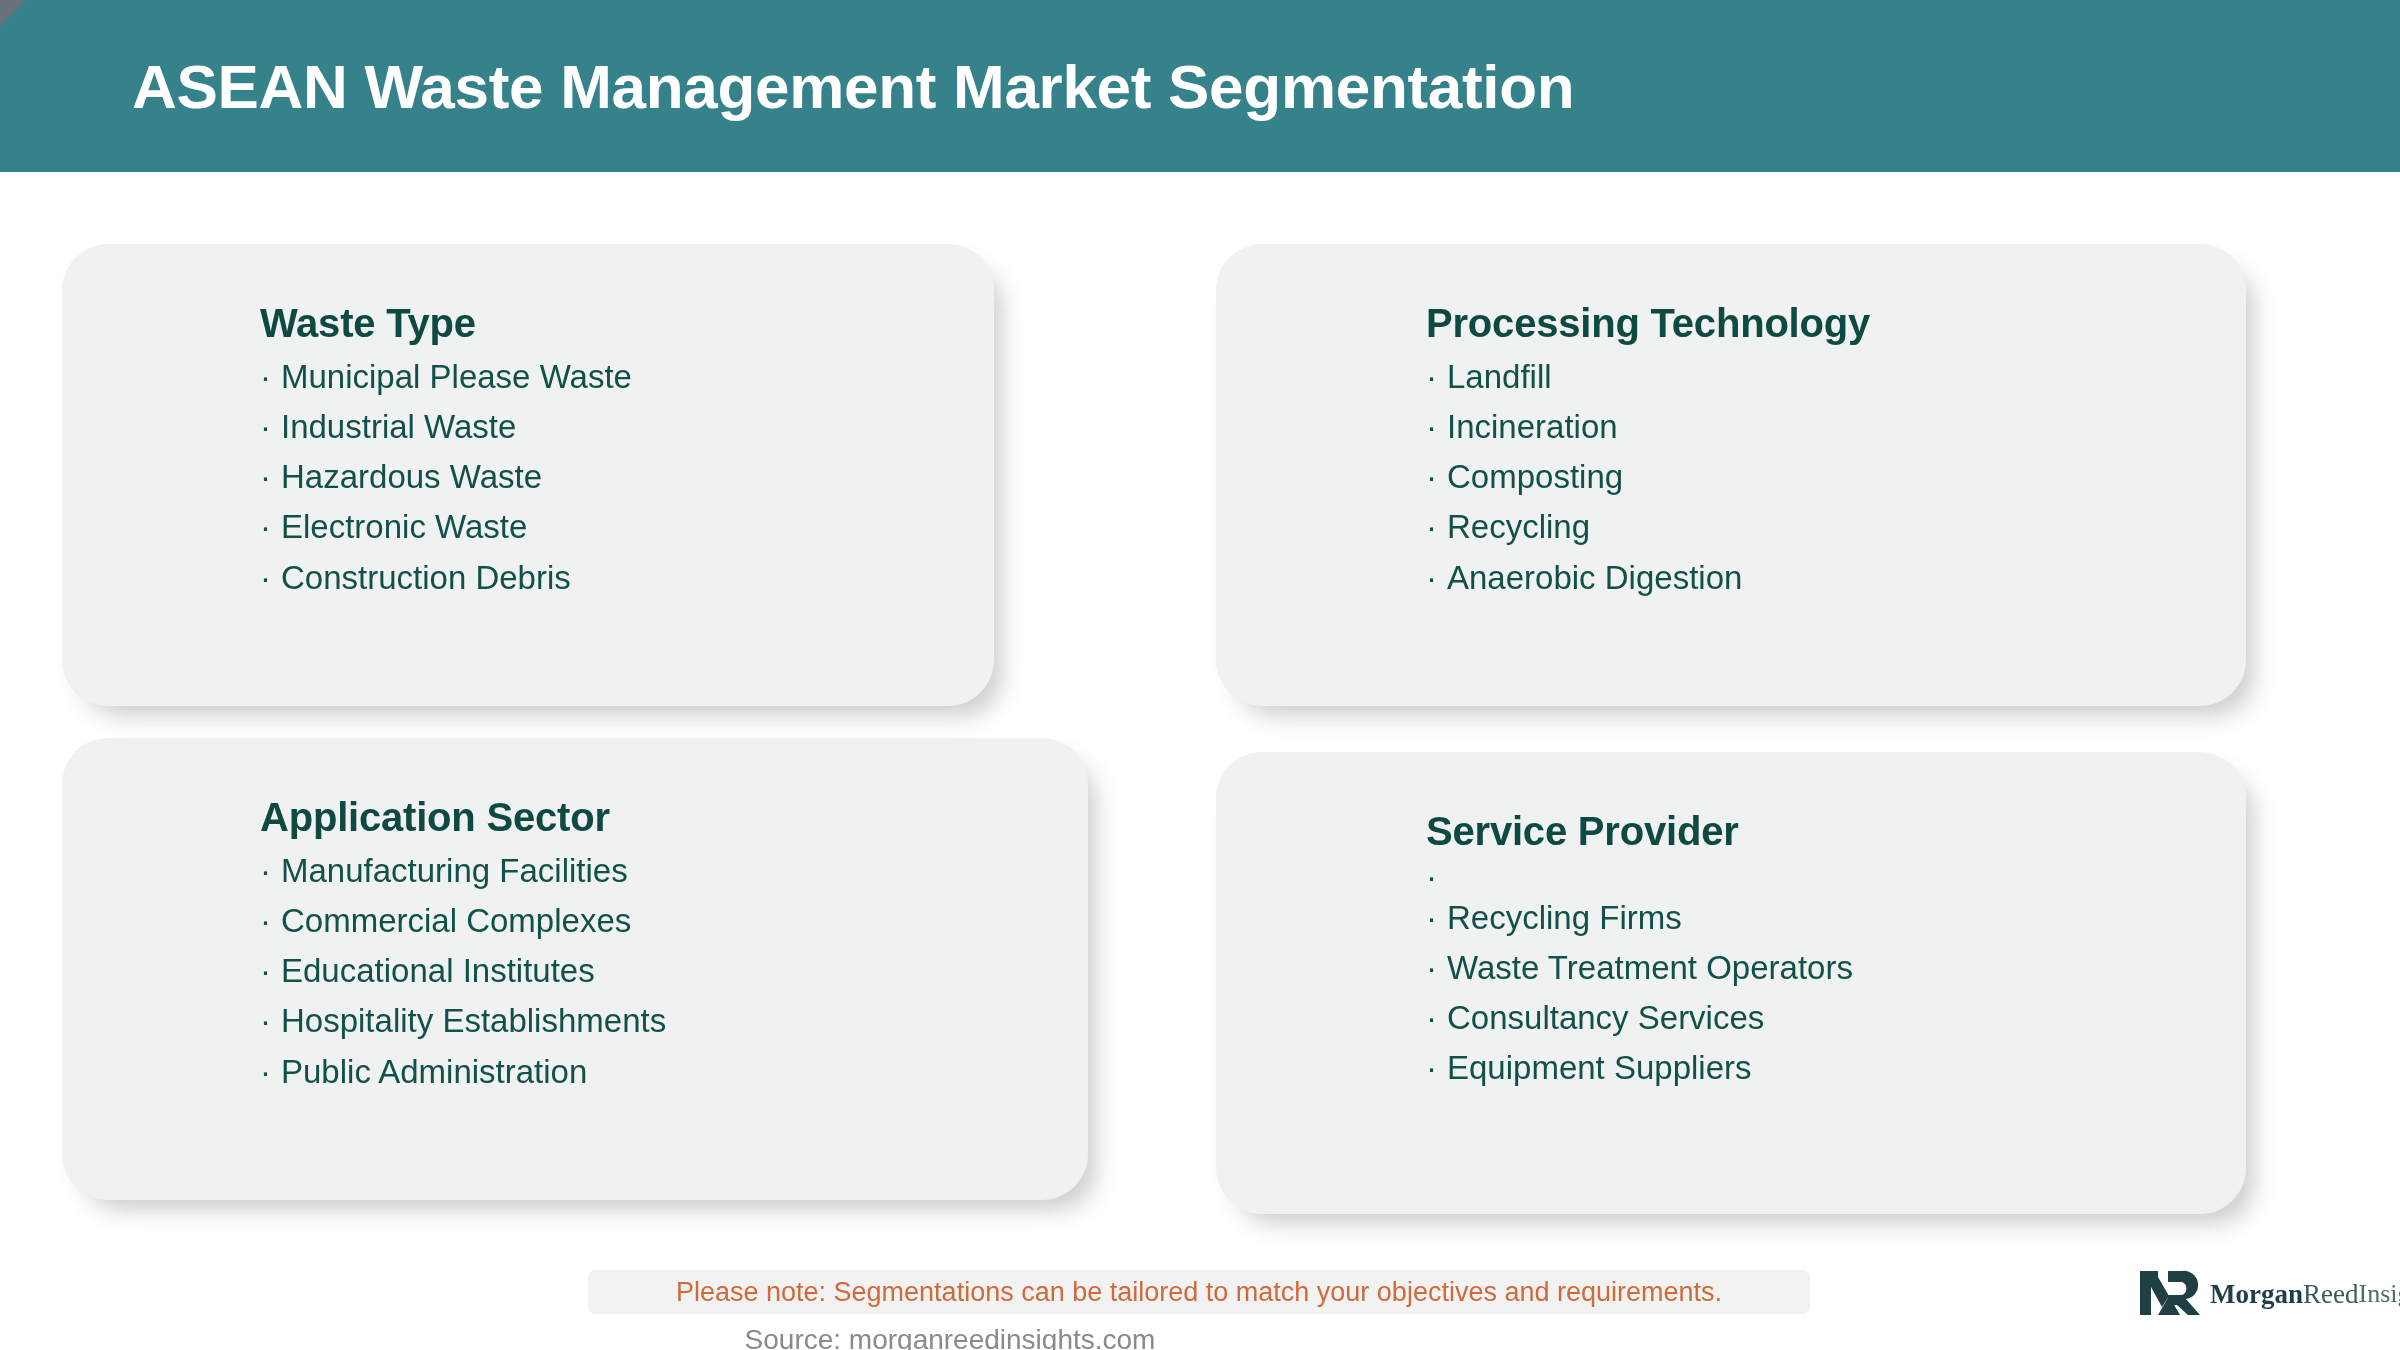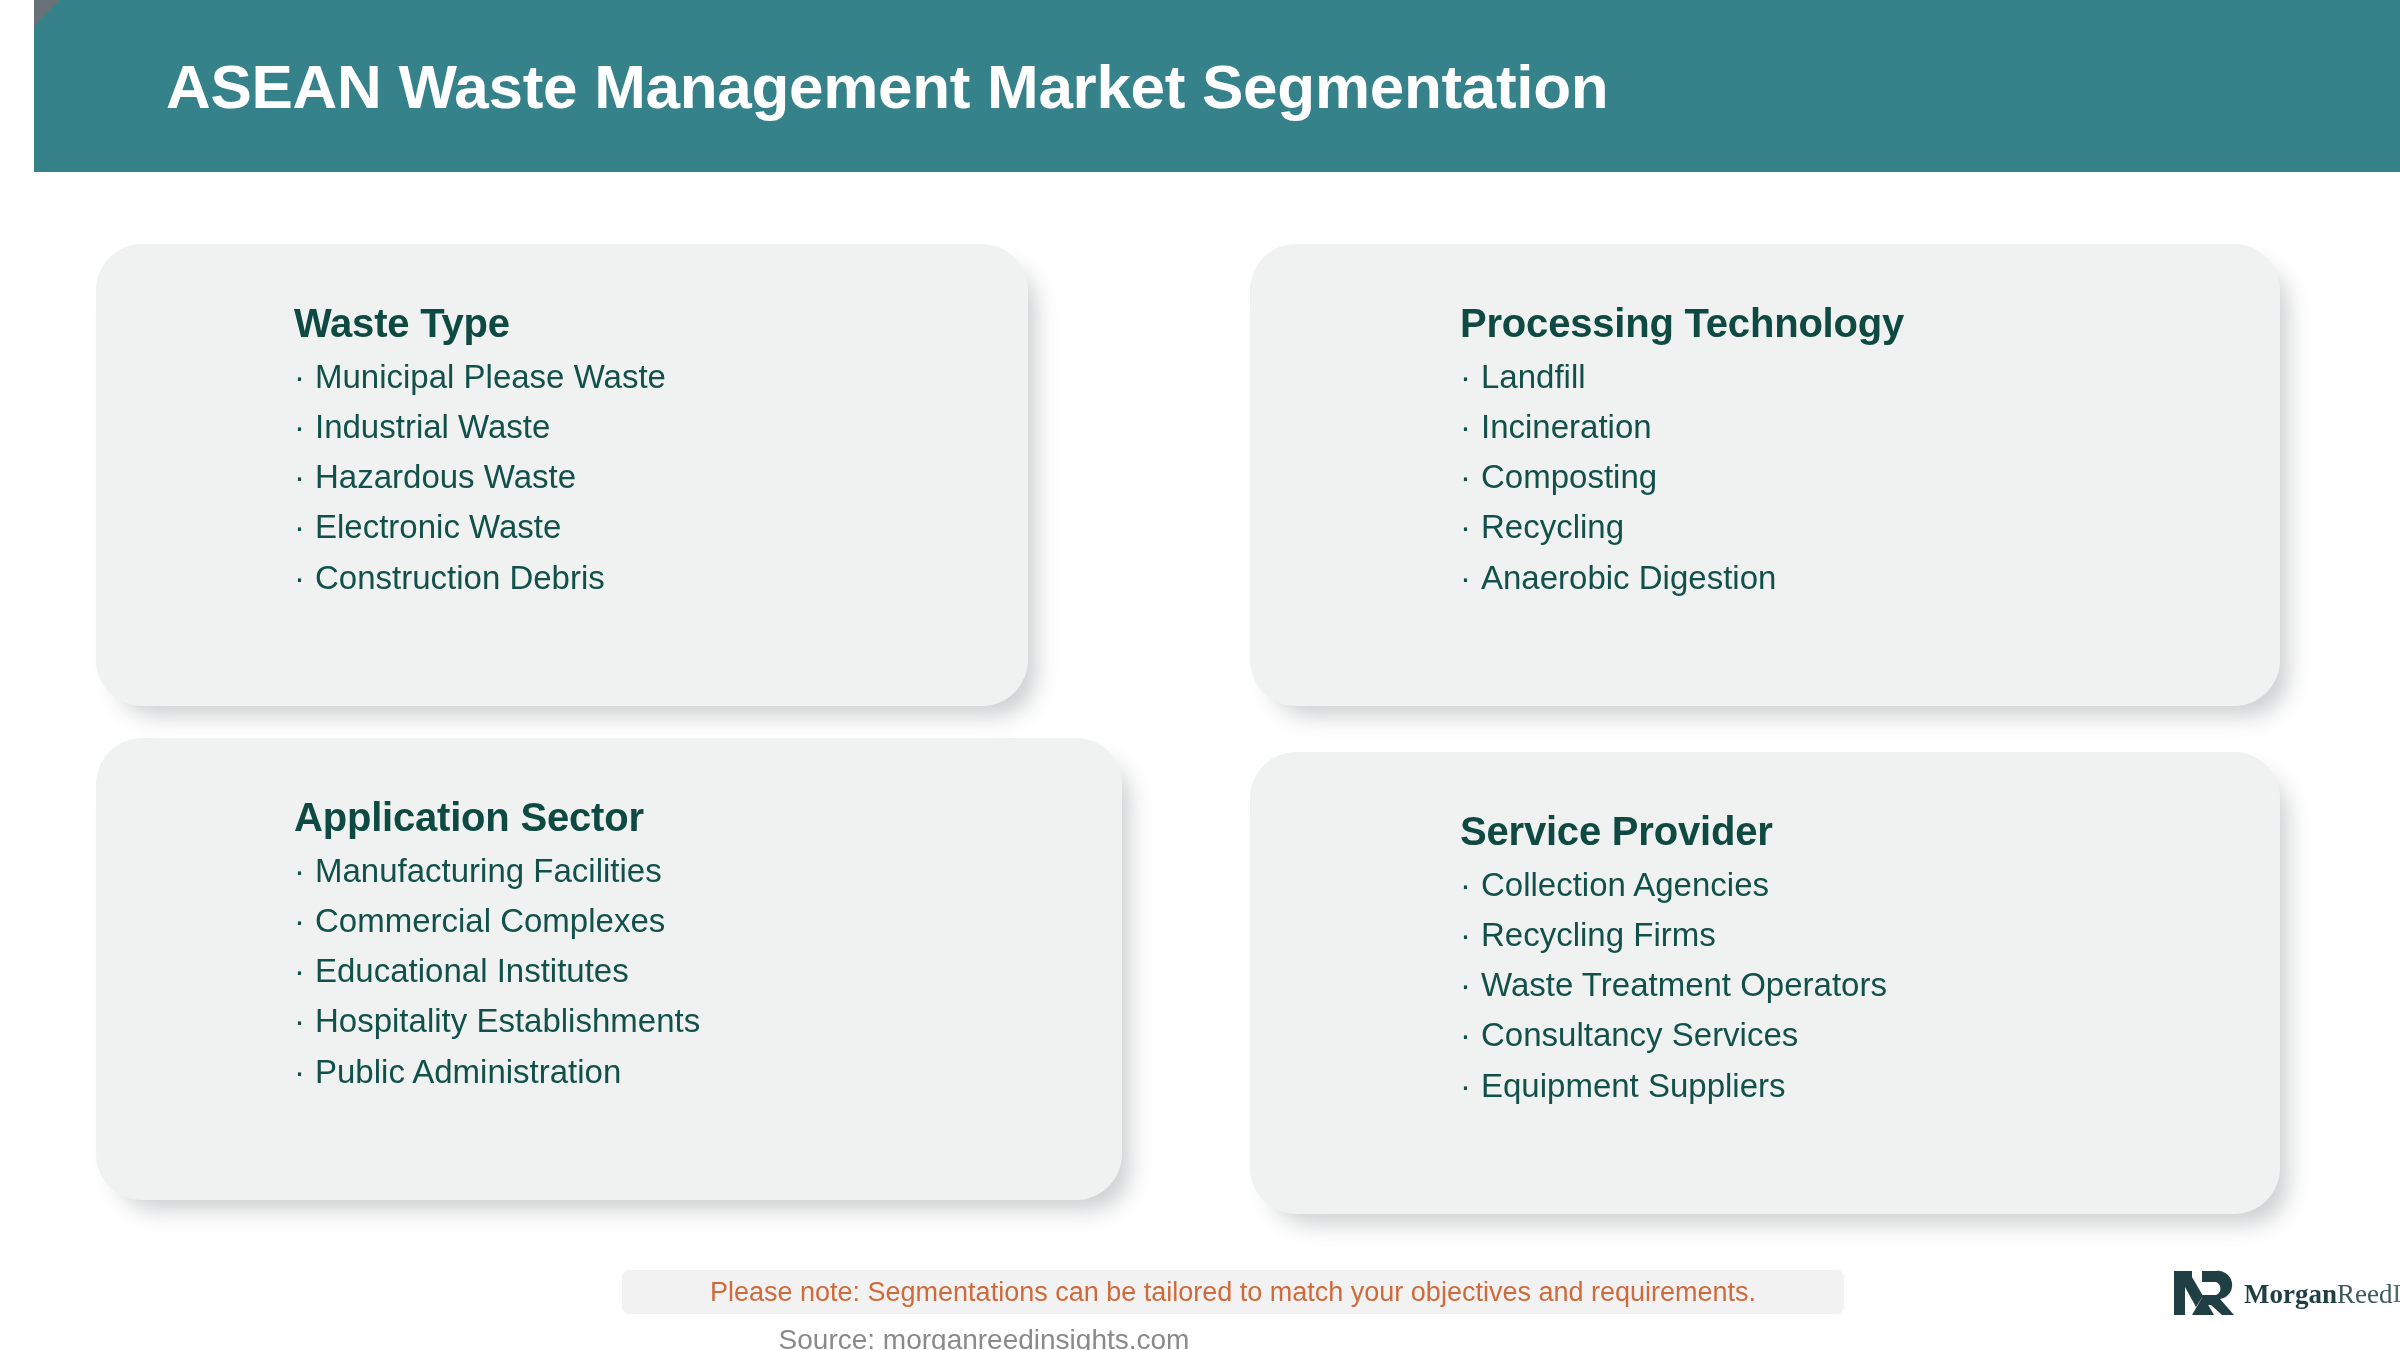--- a/index.html
+++ b/index.html
@@ -15,21 +15,20 @@
     font-family: "Liberation Sans", "DejaVu Sans", sans-serif;
     position: relative;
     -webkit-font-smoothing: antialiased;
   }
 
   
   .slide {
     position: absolute;
     inset: 0;
     background: #ffffff;
-    margin-left: 34px;
   }
 
   
   .header-bar {
     position: absolute;
     left: 0;
     top: 0;
     width: 2400px;
     height: 172px;
     background: #36828a;
@@ -281,21 +280,20 @@
         </ul>
       </div>
     </div>
 
     <div class="card card-3">
       <div class="card-inner">
         <h2 class="card-title">Service Provider</h2>
         <ul class="card-list">
           <li>
               <span class="bullet-dot">·</span>
-              <span>Collection Agencies</span>
             </li>
           <li>
               <span class="bullet-dot">·</span>
               <span>Recycling Firms</span>
             </li>
           <li>
               <span class="bullet-dot">·</span>
               <span>Waste Treatment Operators</span>
             </li>
           <li>

